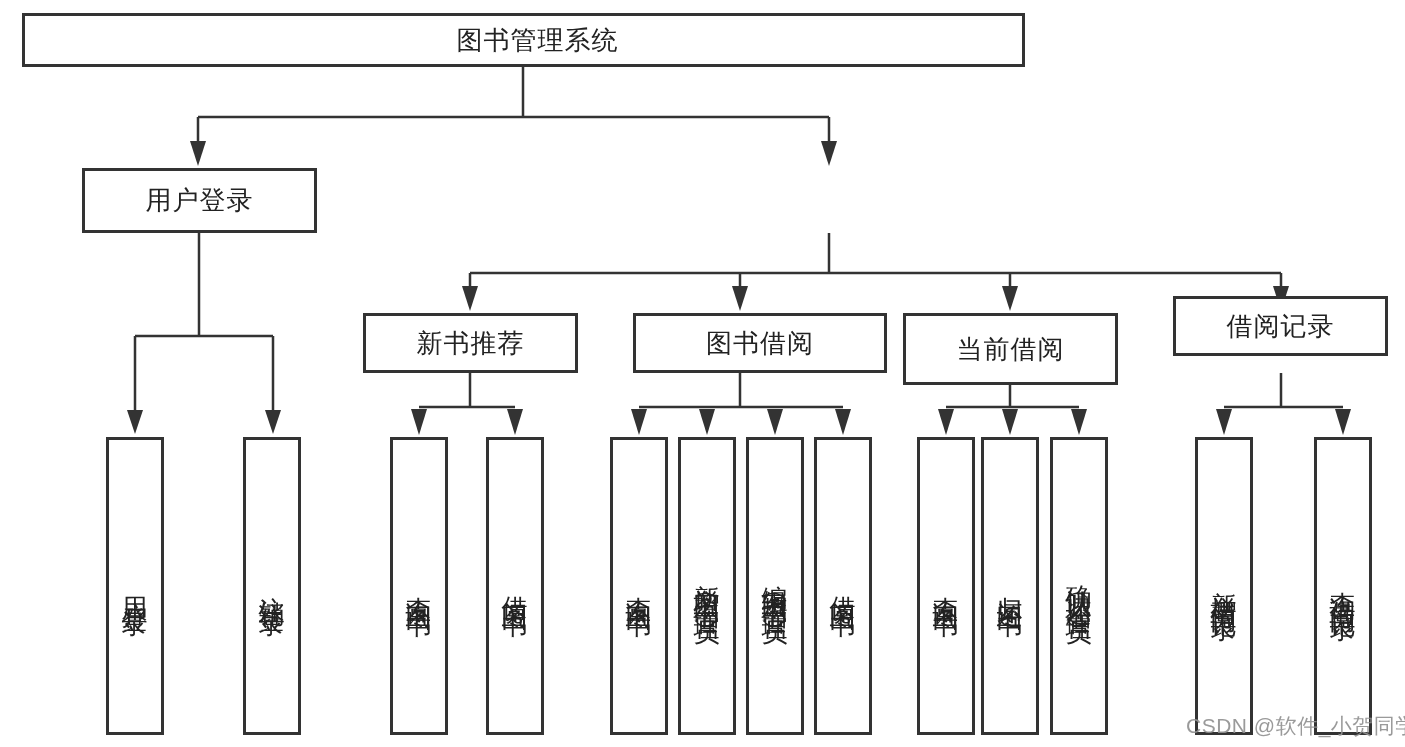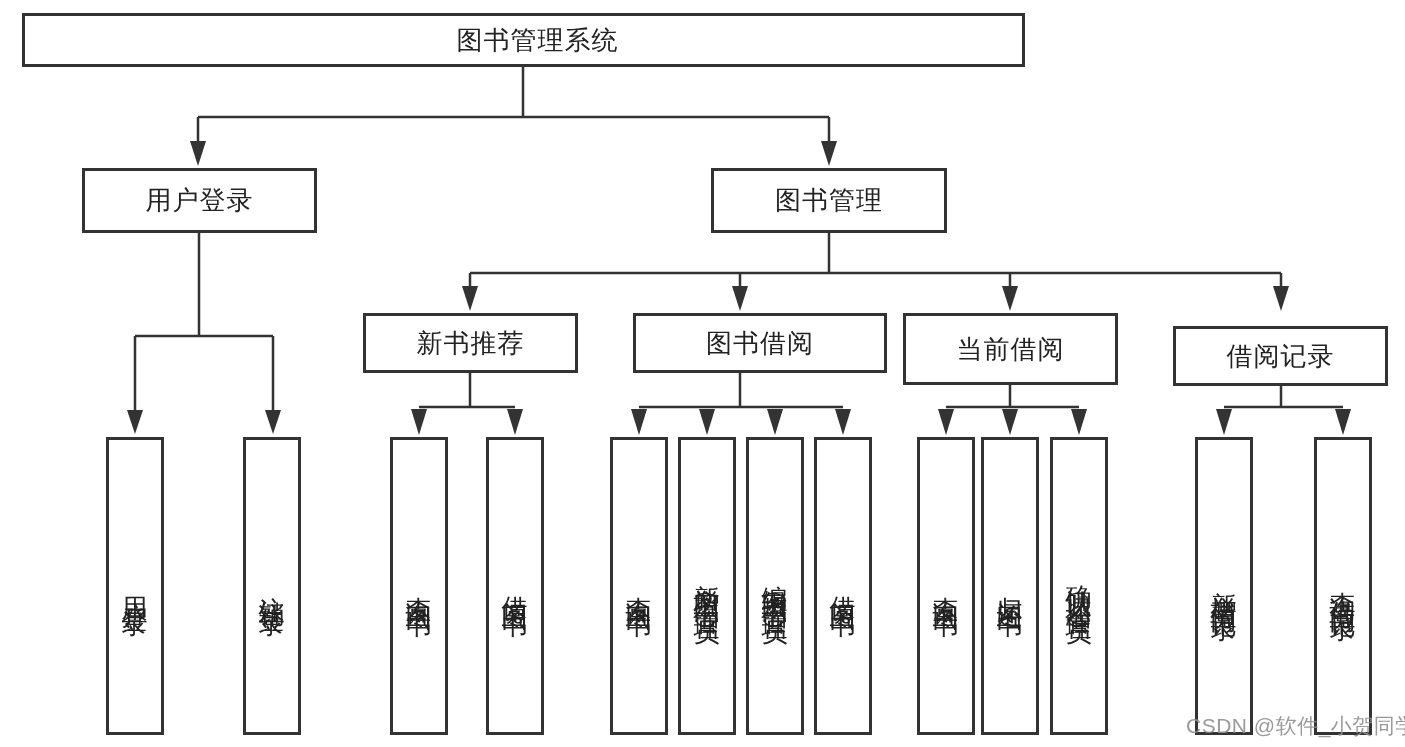--- a/index.html
+++ b/index.html
@@ -80,26 +80,25 @@
       <polygon points="1002,409 1018,409 1010,435"></polygon>
       <polygon points="1071,409 1087,409 1079,435"></polygon>
       <polygon points="1216,409 1232,409 1224,435"></polygon>
       <polygon points="1335,409 1351,409 1343,435"></polygon>
     </g>
   </svg>
 
   <div class="node h" style="left:22px; top:13px; width:1003px; height:54px;padding-left:28px;">图书管理系统</div>
 
   <div class="node h" style="left:82px; top:168px; width:235px; height:65px;">用户登录</div>
-  <div class="node h" style="left:711px; top:168px; width:236px; height:65px;">图书管理</div>
 
   <div class="node h" style="left:363px; top:313px; width:215px; height:60px;">新书推荐</div>
   <div class="node h" style="left:633px; top:313px; width:254px; height:60px;">图书借阅</div>
   <div class="node h" style="left:903px; top:313px; width:215px; height:72px;">当前借阅</div>
-  <div class="node h" style="left:1173px; top:326px; width:215px; height:60px;">借阅记录</div>
+  <div class="node h" style="left:1173px; top:296px; width:215px; height:60px;">借阅记录</div>
 
   <div class="node v" style="left:106px; top:437px; width:58px; height:298px;">用户登录</div>
   <div class="node v" style="left:243px; top:437px; width:58px; height:298px;">注销登录</div>
 
   <div class="node v" style="left:390px; top:437px; width:58px; height:298px;">查询图书</div>
   <div class="node v" style="left:486px; top:437px; width:58px; height:298px;">借阅图书</div>
 
   <div class="node v" style="left:610px; top:437px; width:58px; height:298px;">查询图书</div>
   <div class="node v" style="left:678px; top:437px; width:58px; height:298px;">新增图书（管理员）</div>
   <div class="node v" style="left:746px; top:437px; width:58px; height:298px;">编辑图书（管理员）</div>

